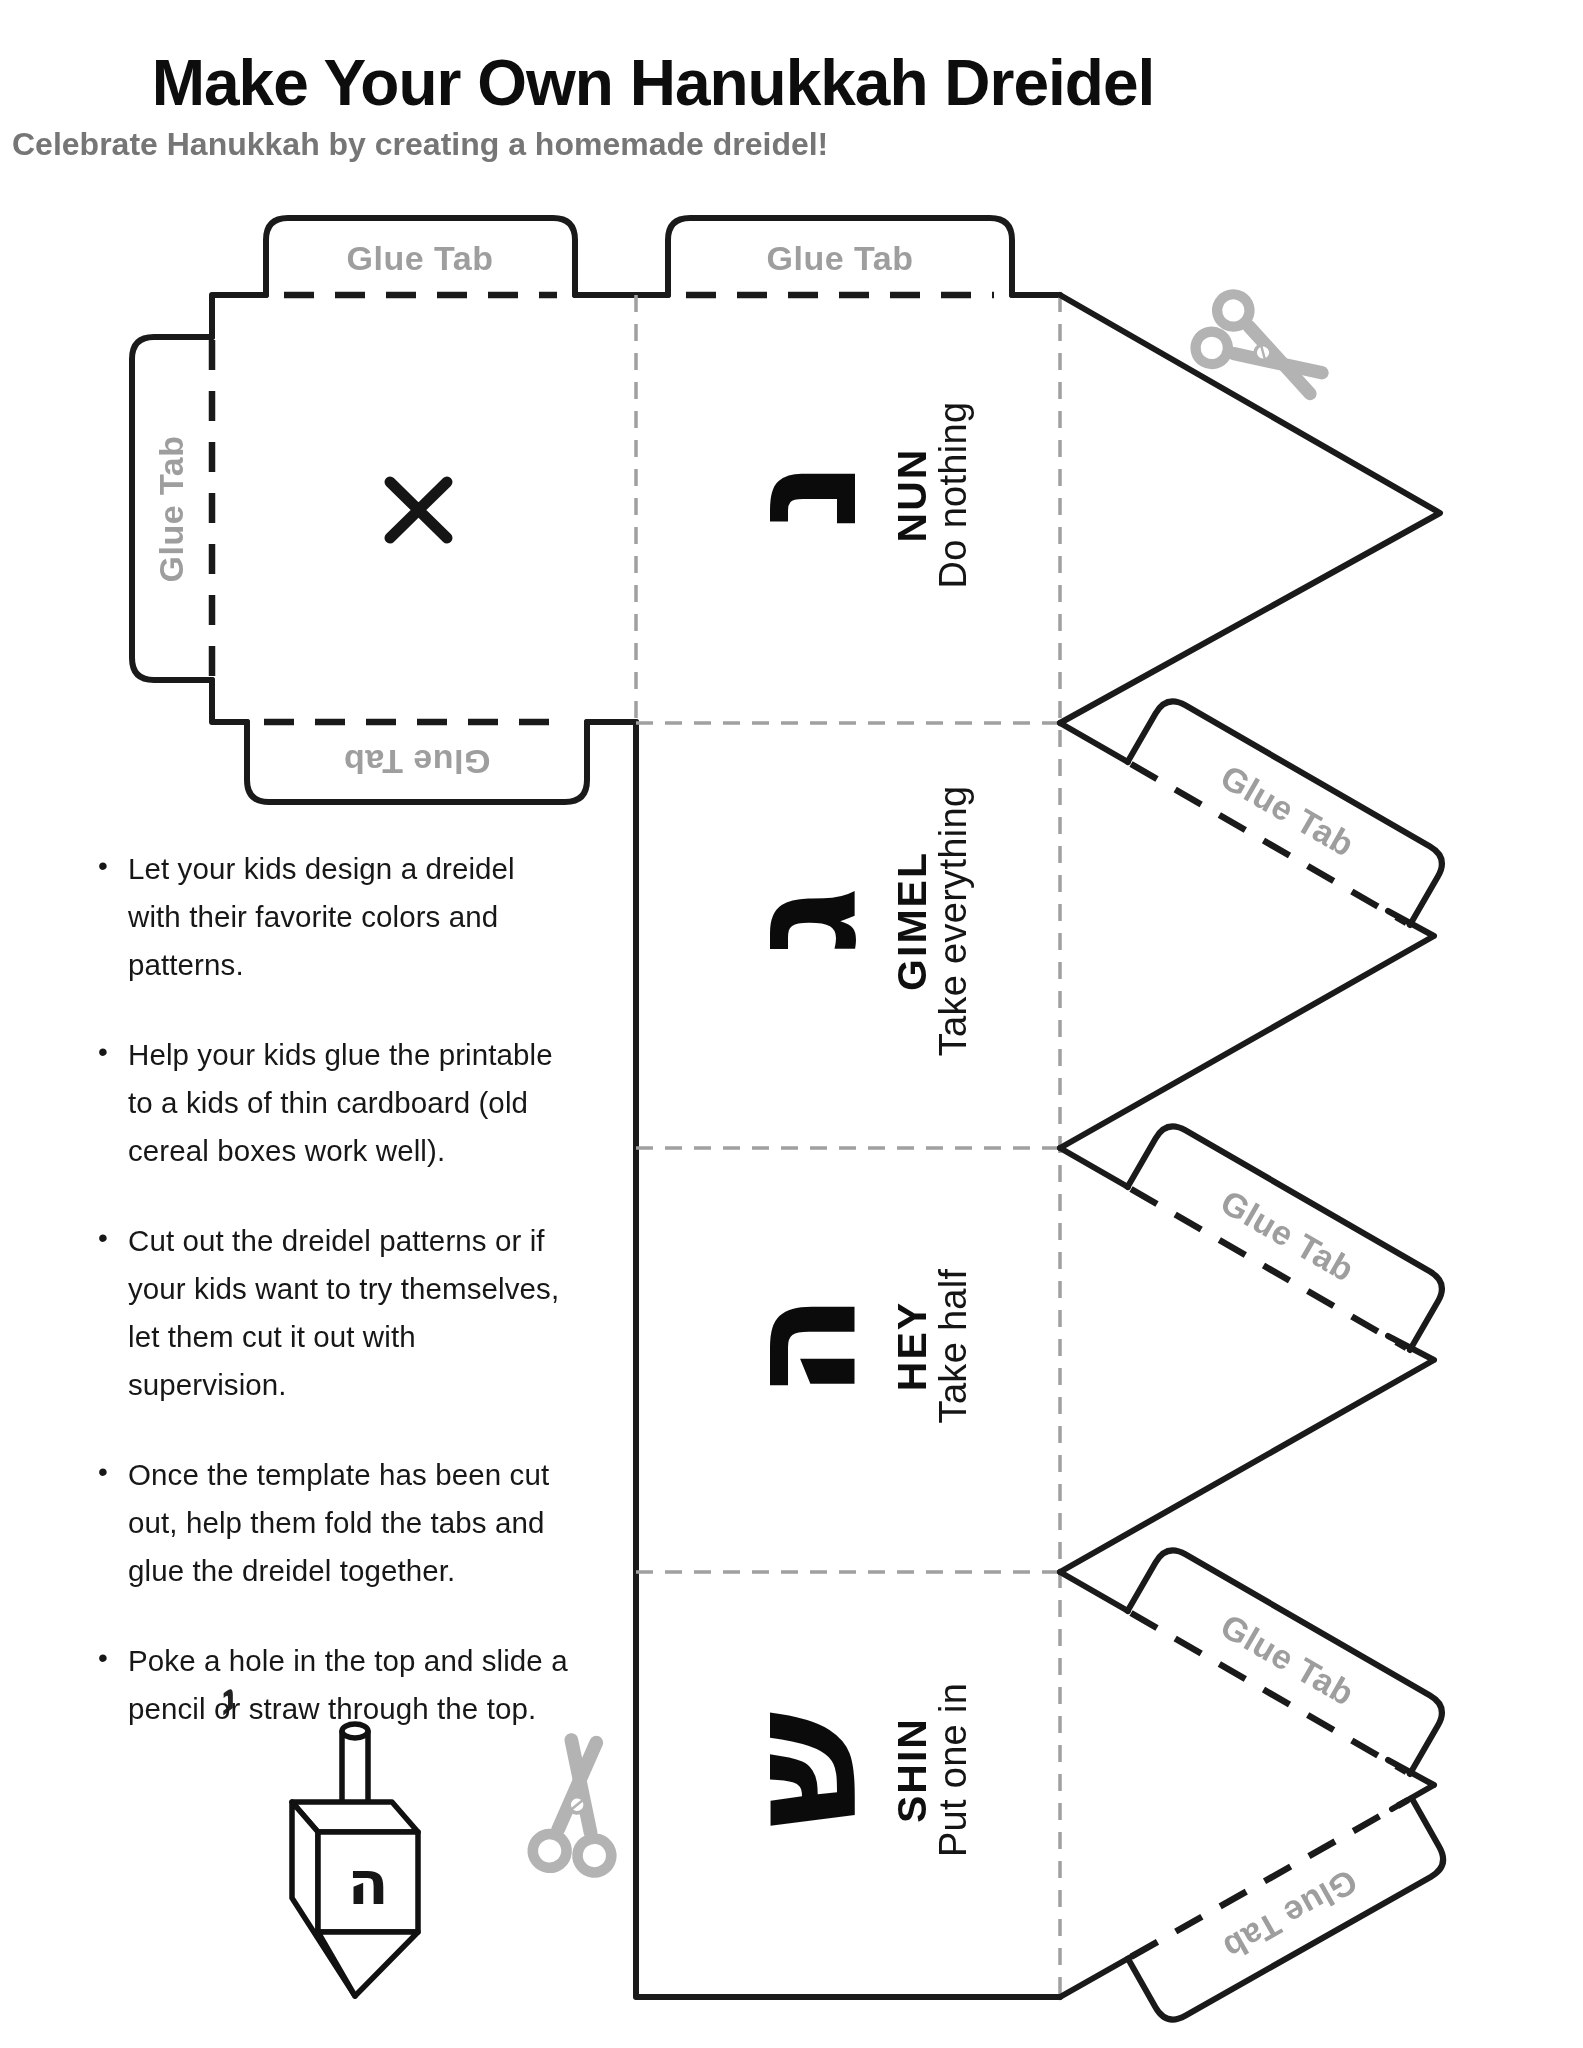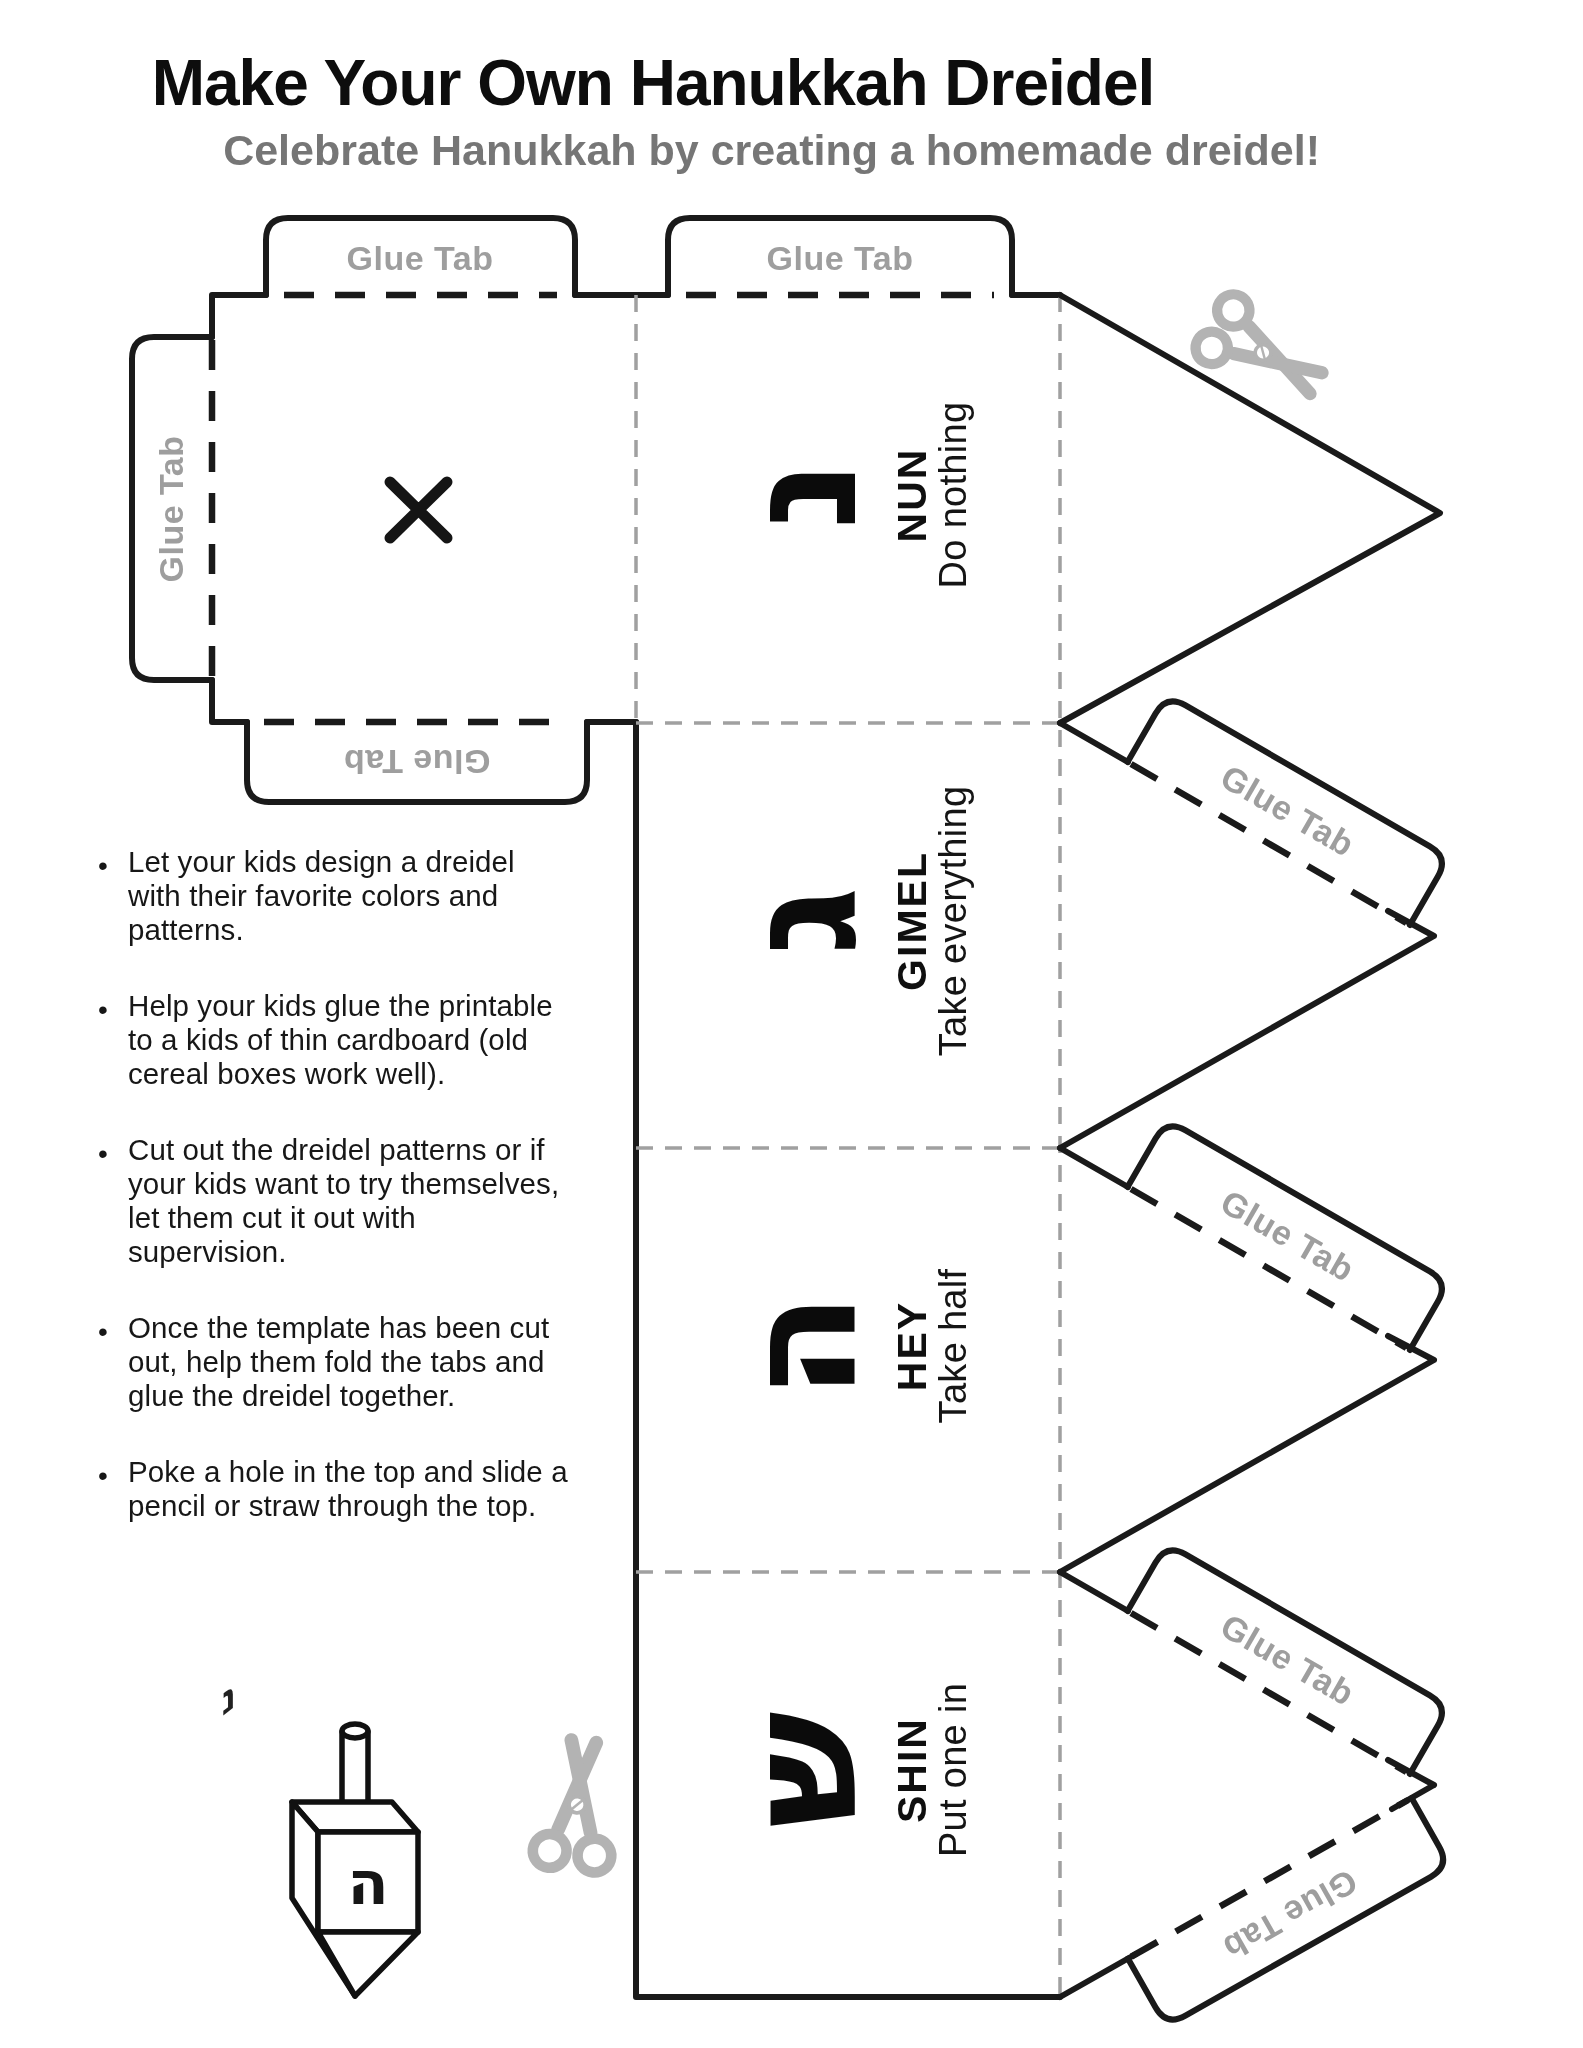--- a/index.html
+++ b/index.html
@@ -13,36 +13,36 @@
     font-family:"Liberation Sans","DejaVu Sans",sans-serif;
     color:var(--ink);overflow:hidden;
   }
   .page-title{
     position:absolute;top:46px;left:0;width:1270px;
     text-align:center;font-size:64px;font-weight:800;letter-spacing:-1px;
     color:#0d0d0d;
     margin-left:18px;
   }
   .page-subtitle{
-    position:absolute;top:126px;left:0;width:1320px;
-    text-align:right;font-size:43px;font-weight:700;letter-spacing:0;
+    position:absolute;top:126px;left:12px;width:1320px;
+    text-align:left;font-size:32px;font-weight:700;letter-spacing:0;
     color:var(--subtitle-gray);
   }
   .instructions{
     position:absolute;top:845px;left:92px;width:482px;
   }
   .instr-item{
     display:flex;align-items:flex-start;margin-bottom:42px;
   }
   .instr-marker{
     width:36px;flex:0 0 36px;font-size:28px;line-height:42px;text-align:left;
     padding-left:6px;color:#171717;
   }
   .instr-text{
-    flex:1;font-size:29.5px;line-height:34px;color:#171717;letter-spacing:.1px;
+    flex:1;font-size:29.5px;line-height:48px;color:#171717;letter-spacing:.1px;
   }
   svg text{font-family:"Liberation Sans","DejaVu Sans",sans-serif;}
   .cut{fill:none;stroke:var(--ink);stroke-width:6;stroke-linejoin:round;stroke-linecap:round;}
   .fold-black{fill:none;stroke:var(--ink);stroke-width:6.5;stroke-dasharray:30 21;stroke-linecap:butt;}
   .fold-gray{fill:none;stroke:var(--gray-dash);stroke-width:3.5;stroke-dasharray:17 12;}
   .xmark{fill:none;stroke:#151515;stroke-width:11;stroke-linecap:round;}
   .tab-label{fill:var(--gray-label);font-size:34px;font-weight:600;letter-spacing:.5px;}
   .face-letter{fill:#0b0b0b;font-size:155px;font-weight:700;font-family:"DejaVu Sans",sans-serif;}
   .face-name{fill:#0f0f0f;font-size:41px;font-weight:700;letter-spacing:2px;}
   .face-action{fill:#151515;font-size:38px;font-weight:400;letter-spacing:.3px;}

